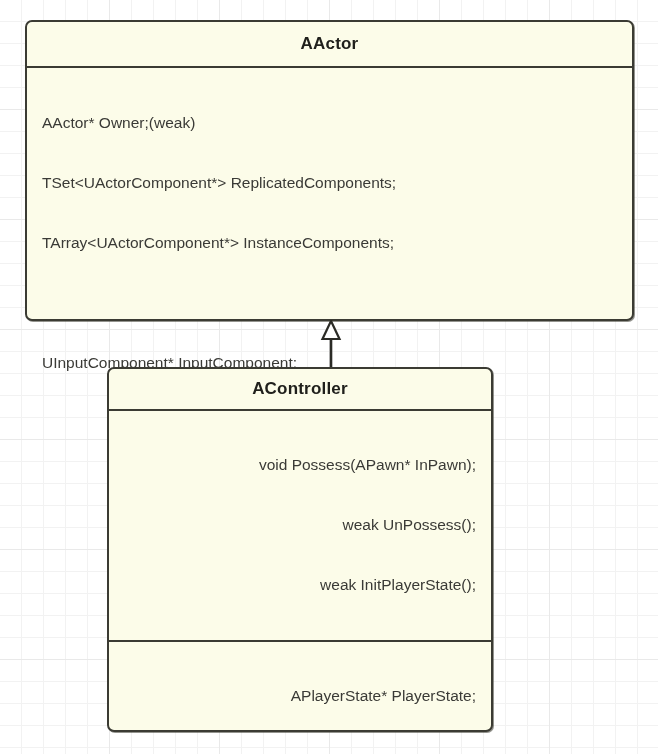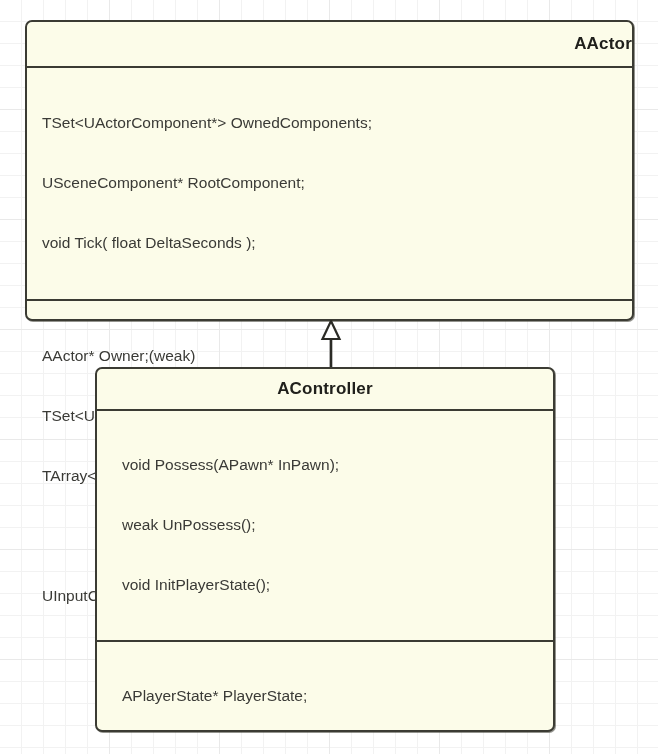--- a/index.html
+++ b/index.html
@@ -70,45 +70,45 @@
     left: 25px;
     top: 20px;
     width: 609px;
     height: 301px;
     font-size: 16px;
   }
   #class-aactor .uml-title {
     height: 44px;
     line-height: 44px;
     font-size: 17px;
-    text-align: right;
   }
   #class-aactor .uml-compartment {
     padding: 7px 15px 8px 15px;
   }
   #class-aactor .uml-line {
     line-height: 24px;
     font-size: 15.5px;
   }
 
   
   #class-acontroller {
-    left: 95px;
+    left: 107px;
     top: 367px;
-    width: 460px;
+    width: 386px;
     height: 365px;
     font-size: 16px;
   }
   #class-acontroller .uml-title {
     height: 40px;
     line-height: 40px;
     font-size: 17px;
   }
   #class-acontroller .uml-compartment {
     padding: 6px 15px 7px 25px;
+    text-align: right;
   }
   #class-acontroller .uml-line {
     line-height: 24px;
     font-size: 15.5px;
   }
 
   
   #generalization {
     position: absolute;
     left: 316px;
@@ -118,25 +118,20 @@
   }
 </style>
 </head>
 <body>
 
 <div id="canvas">
 
   <div class="uml-class" id="class-aactor">
     <div class="uml-title">AActor</div>
 
-    <div class="uml-compartment">
-      <div class="uml-line">TSet&lt;UActorComponent*&gt; OwnedComponents;</div>
-      <div class="uml-line">USceneComponent* RootComponent;</div>
-      <div class="uml-line">void Tick( float DeltaSeconds );</div>
-    </div>
 
     <div class="uml-compartment">
       <div class="uml-line">AActor* Owner;(weak)</div>
       <div class="uml-line">TSet&lt;UActorComponent*&gt; ReplicatedComponents;</div>
       <div class="uml-line">TArray&lt;UActorComponent*&gt; InstanceComponents;</div>
       <div class="uml-line blank">&nbsp;</div>
       <div class="uml-line">UInputComponent* InputComponent;</div>
     </div>
   </div>
 
@@ -144,21 +139,21 @@
     <line x1="15" y1="47" x2="15" y2="18" stroke="#2b2b26" stroke-width="2.6"></line>
     <polygon points="15,1 23.5,19 6.5,19" fill="#ffffff" stroke="#2b2b26" stroke-width="2.2" stroke-linejoin="miter"></polygon>
   </svg>
 
   <div class="uml-class" id="class-acontroller">
     <div class="uml-title">AController</div>
 
     <div class="uml-compartment">
       <div class="uml-line">void Possess(APawn* InPawn);</div>
       <div class="uml-line">weak UnPossess();</div>
-      <div class="uml-line">void InitPlayerState();</div>
+      <div class="uml-line">weak InitPlayerState();</div>
     </div>
 
     <div class="uml-compartment">
       <div class="uml-line">APlayerState* PlayerState;</div>
       
       
       
       
       
       

